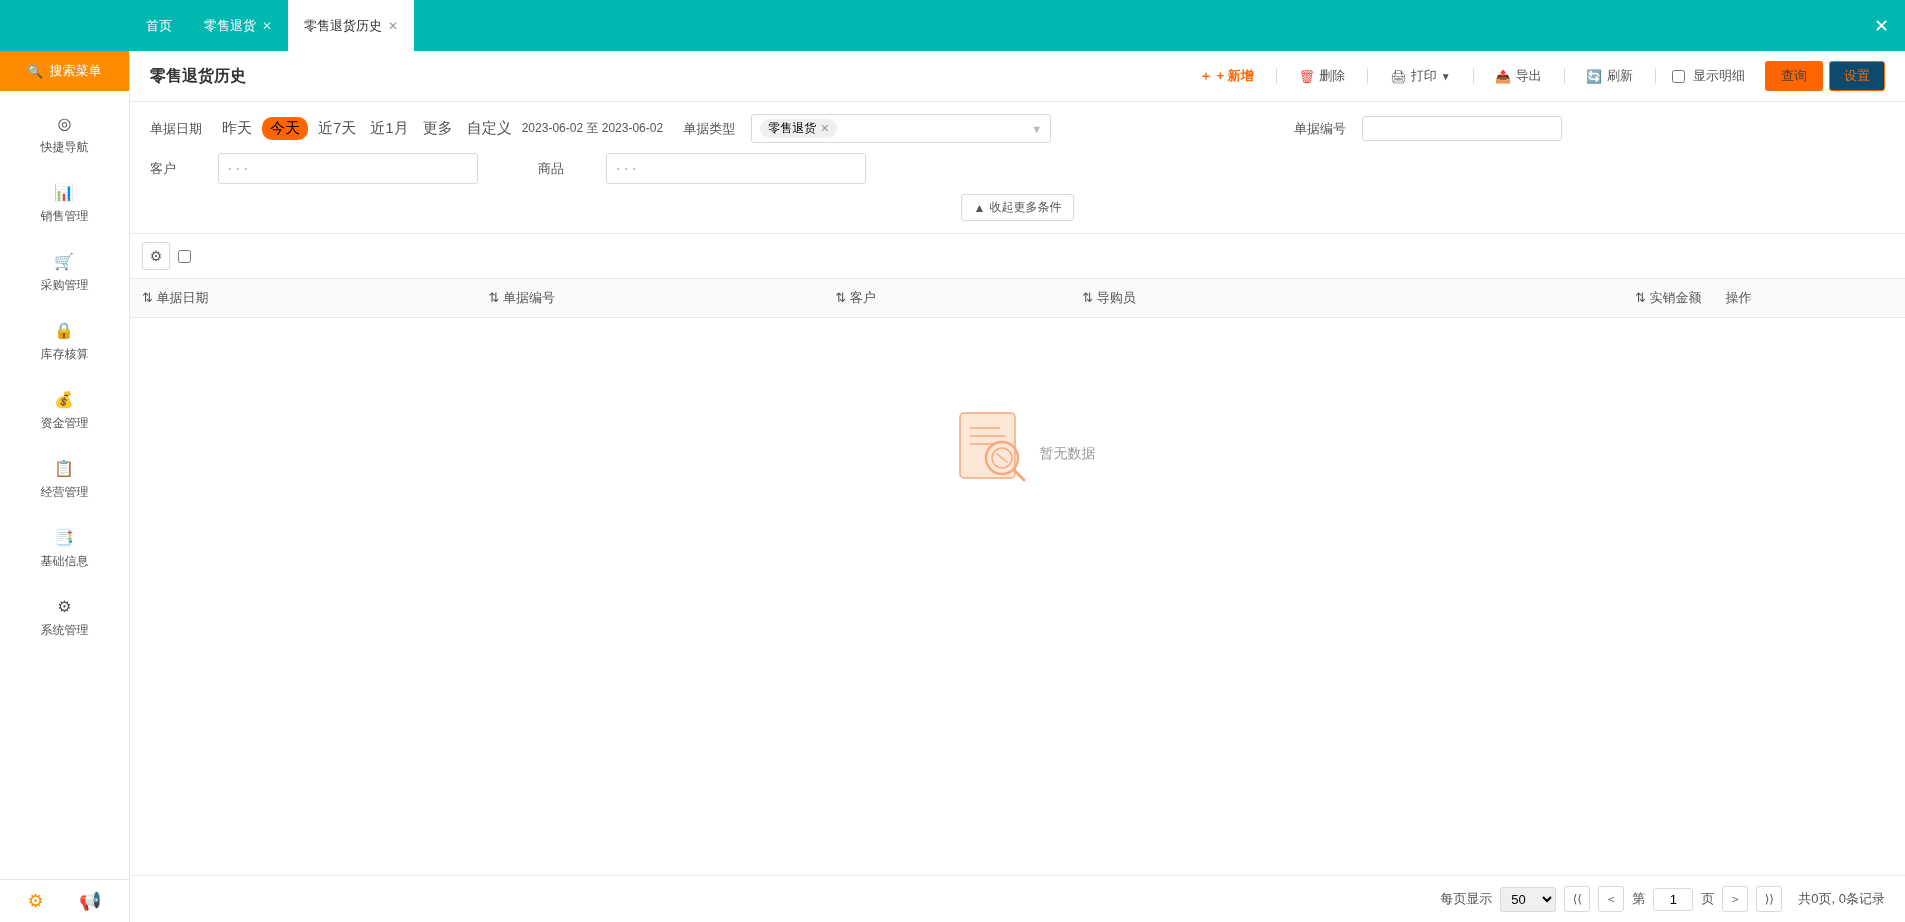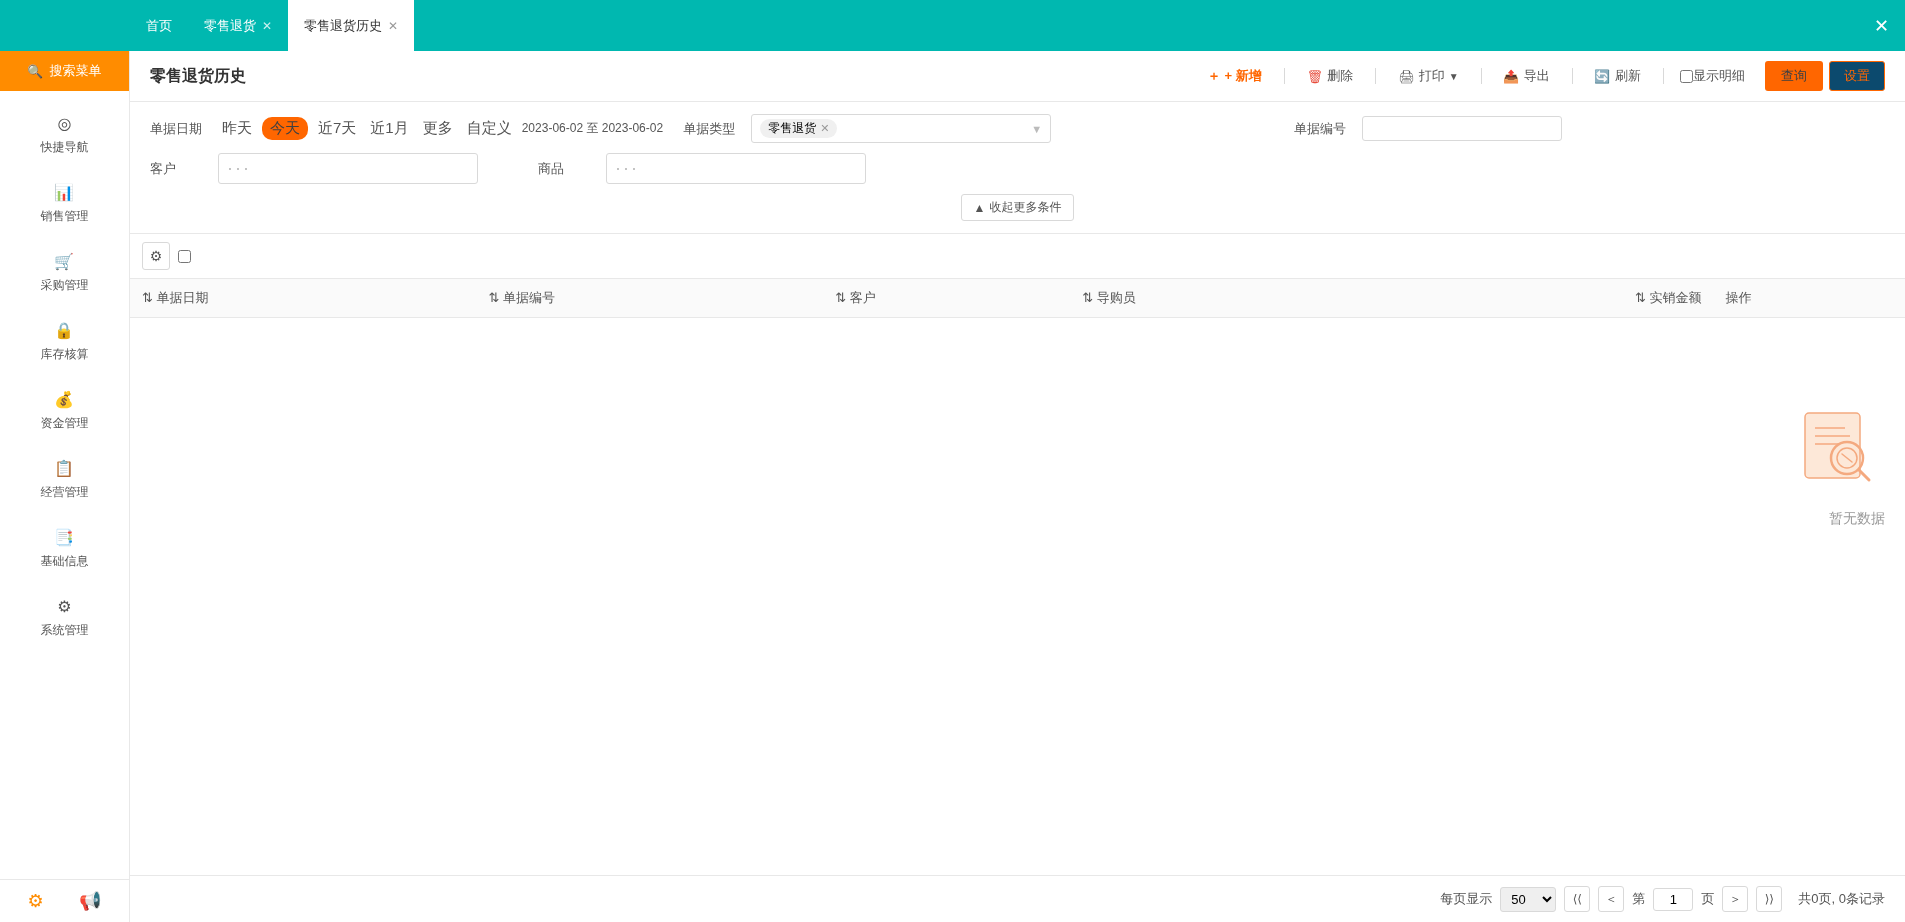--- a/index.html
+++ b/index.html
@@ -174,21 +174,21 @@
       color: #ff6600;
       border: 1px solid #ff6600;
       padding: 5px 14px;
       border-radius: 3px;
       cursor: pointer;
       font-size: 13px;
     }
     .display-check {
       display: flex;
       align-items: center;
-      gap: 0;
+      gap: 8px;
       font-size: 13px;
       color: #555;
       cursor: pointer;
     }
 
     
     .filter-panel {
       background: #fff;
       padding: 12px 20px;
       border-bottom: 1px solid #e8e8e8;
@@ -214,21 +214,21 @@
     }
     .date-quick-btn {
       color: #555;
       font-size: 15px;
       cursor: pointer;
       padding: 2px 4px;
       border-radius: 2px;
     }
     .date-quick-btn.active {
       background: #ff6600;
-      color: #404040;
+      color: #000000;
       border-radius: 10px;
       padding: 2px 8px;
     }
     .date-range {
       color: #555;
       font-size: 12px;
     }
     .filter-type-select {
       display: flex;
       align-items: center;
@@ -325,22 +325,22 @@
       border-bottom: 1px solid #e8e8e8;
       padding: 10px 12px;
       text-align: left;
       color: #555;
       font-size: 13px;
       font-weight: normal;
       white-space: nowrap;
     }
     .empty-state {
       display: flex;
-      flex-direction: column;
-      align-items: flex-end;
+      flex-direction: row;
+      align-items: center;
       justify-content: center;
       padding: 80px 20px;
       color: #999;
     }
     .empty-icon {
       width: 100px;
       height: 100px;
       margin-bottom: 12px;
     }
     .empty-text {

